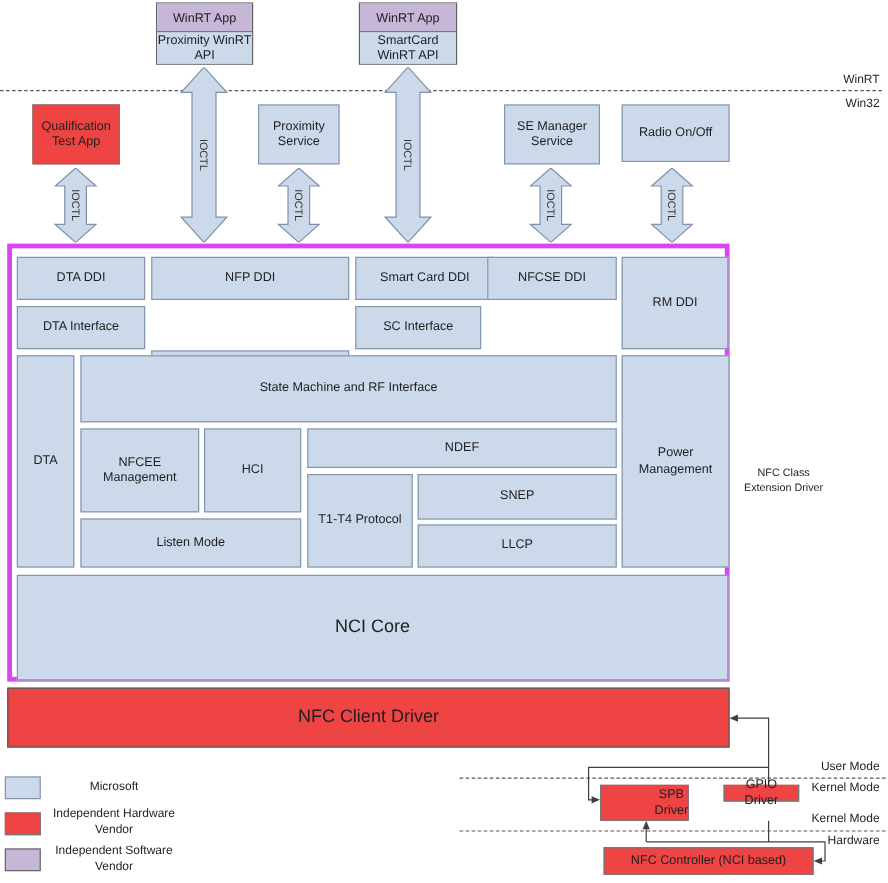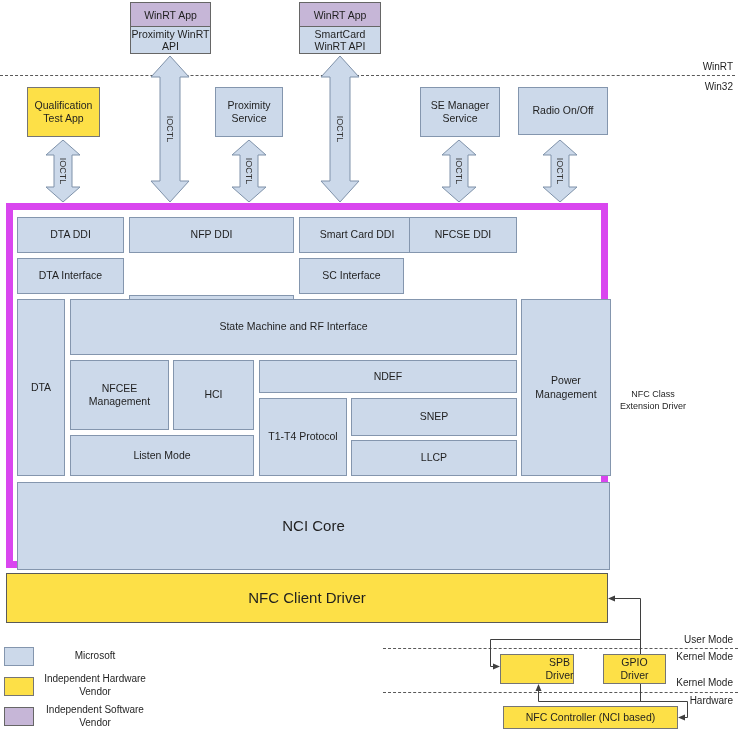--- a/index.html
+++ b/index.html
@@ -5,23 +5,23 @@
   html,body{margin:0;padding:0;background:#fff;}
   .canvas{
     position:relative;width:740px;height:736px;background:#fff;overflow:hidden;
     font-family:"Liberation Sans",sans-serif;color:#1f1f1f;
   }
   .box{
     position:absolute;box-sizing:border-box;display:flex;align-items:center;justify-content:center;
     text-align:center;font-size:10.5px;line-height:1.25;
   }
   .blue{background:#ccd9ea;border:1px solid #8496ae;}
-  .gray{background:#fde047;border:1px solid #757575;}
+  .gray{background:#ef4444;border:1px solid #757575;}
   .purple{background:#c6b6d7;border:1px solid #666;}
-  .container{position:absolute;box-sizing:border-box;background:#fff;border:7px solid #d946ef;}
+  .container{position:absolute;box-sizing:border-box;background:#fff;border:4px solid #d946ef;}
   .appstack{position:absolute;box-sizing:border-box;border:1px solid #666;}
   .appstack .hdr{box-sizing:border-box;height:24px;background:#c6b6d7;border-bottom:1px solid #666;
     display:flex;align-items:center;justify-content:center;font-size:10.5px;}
   .appstack .bdy{box-sizing:border-box;height:26px;background:#ccd9ea;display:flex;align-items:center;
     justify-content:center;font-size:10.5px;text-align:center;line-height:1.15;}
   .dash{position:absolute;border-top:1px dashed #595959;height:0;}
   .side-label{position:absolute;font-size:10px;text-align:right;width:110px;}
   .annot{position:absolute;font-size:9px;text-align:center;line-height:1.35;color:#262626;}
   .legend-label{position:absolute;font-size:10px;text-align:center;line-height:1.25;}
   .big{font-size:15px;}
@@ -94,20 +94,21 @@
     <polygon points="18,0 35,15 27,15 27,47 35,47 18,62 1,47 9,47 9,15 1,15" fill="#ccd9ea" stroke="#7e91a9"></polygon>
     <text transform="translate(18,31) rotate(90)" text-anchor="middle" dominant-baseline="central" font-size="9" fill="#333">IOCTL</text>
   </svg>
 
   <div class="container" style="left:6px;top:203px;width:602px;height:365px;">
 
     <div class="box blue" style="left:4px;top:7px;width:107px;height:36px;">DTA DDI</div>
     <div class="box blue" style="left:116px;top:7px;width:165px;height:36px;">NFP DDI</div>
     <div class="box blue" style="left:286px;top:7px;width:116px;height:36px;">Smart Card DDI</div>
     <div class="box blue" style="left:396px;top:7px;width:108px;height:36px;">NFCSE DDI</div>
+    <div class="box blue" style="left:508px;top:7px;width:89px;height:77px;">RM DDI</div>
 
     <div class="box blue" style="left:4px;top:48px;width:107px;height:36px;">DTA Interface</div>
     <div class="box blue" style="left:116px;top:48px;width:165px;height:36px;margin-top:37px;">NFP Interface</div>
     <div class="box blue" style="left:286px;top:48px;width:105px;height:36px;">SC Interface</div>
 
     <div class="box blue" style="left:4px;top:89px;width:48px;height:177px;">DTA</div>
     <div class="box blue" style="left:57px;top:150px;width:99px;height:70px;">
         <span style="max-width:80px;">NFCEE Management</span>
       </div>
     <div class="box blue" style="left:57px;top:89px;width:447px;height:56px;">State Machine and RF Interface</div>
@@ -129,21 +130,21 @@
   <div class="box gray big" style="left:6px;top:573px;width:602px;height:50px;border-color:#595959;">NFC Client Driver</div>
 
   <div class="side-label" style="right:7px;top:634px;">User Mode</div>
   <div class="side-label" style="right:7px;top:651px;">Kernel Mode</div>
   <div class="side-label" style="right:7px;top:677px;">Kernel Mode</div>
   <div class="side-label" style="right:7px;top:695px;">Hardware</div>
 
   <div class="box gray" style="left:500px;top:654px;width:74px;height:30px;">
       <span style="max-width:40px;margin-left:45px;">SPB Driver</span>
     </div>
-  <div class="box gray" style="left:603px;top:654px;width:63px;height:30px;">
+  <div class="box gray" style="left:603px;top:654px;width:63px;height:14px;">
       <span style="max-width:40px;">GPIO Driver</span>
     </div>
   <div class="box gray" style="left:503px;top:706px;width:175px;height:23px;">NFC Controller (NCI based)</div>
 
   <div class="box blue" style="left:4px;top:647px;width:30px;height:19px;"></div>
   <div class="legend-label" style="left:40px;top:650px;width:110px;">Microsoft</div>
   <div class="box gray" style="left:4px;top:677px;width:30px;height:19px;"></div>
   <div class="legend-label" style="left:40px;top:673px;width:110px;">Independent Hardware Vendor</div>
   <div class="box purple" style="left:4px;top:707px;width:30px;height:19px;"></div>
   <div class="legend-label" style="left:40px;top:704px;width:110px;">Independent Software Vendor</div>

